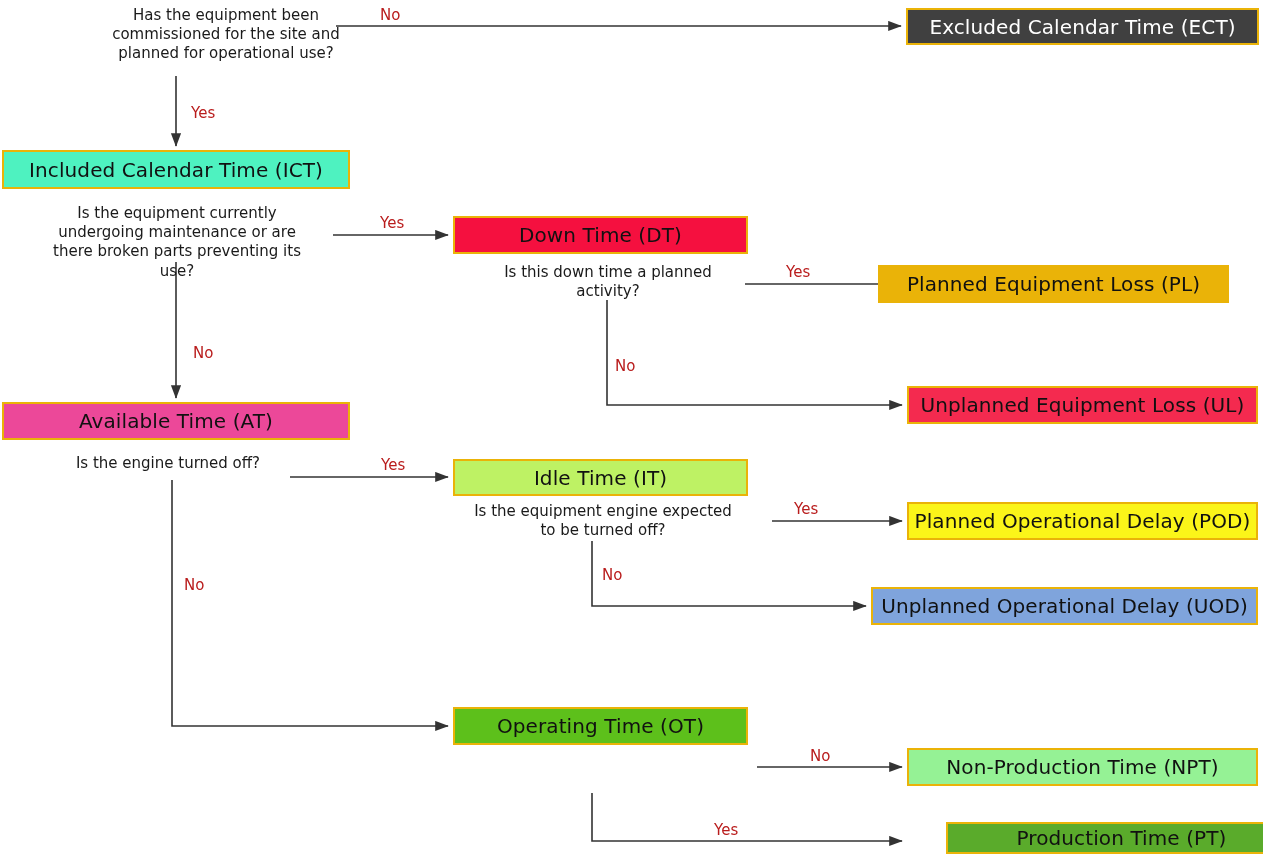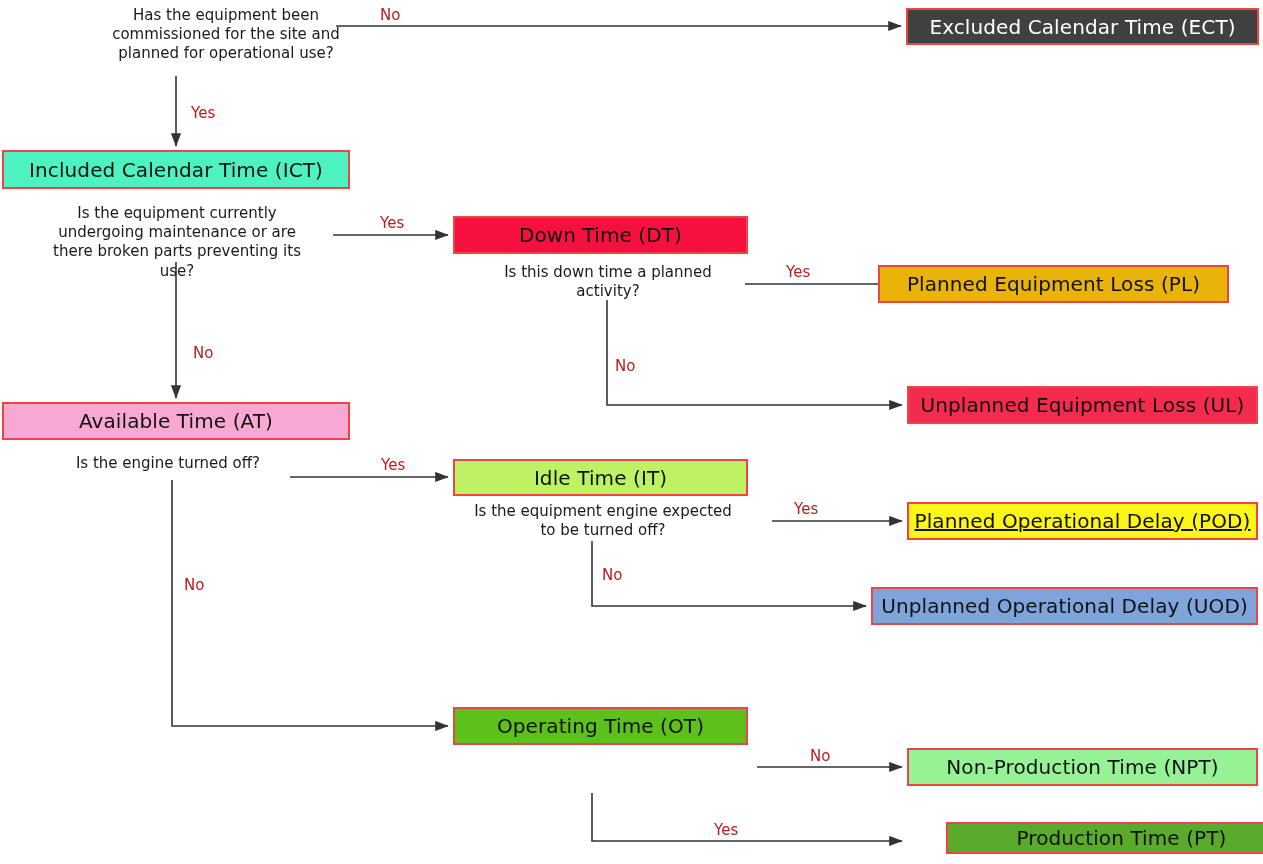--- a/index.html
+++ b/index.html
@@ -22,21 +22,21 @@
     position: absolute;
     left: 0;
     top: 0;
     width: 1263px;
     height: 864px;
     pointer-events: none;
   }
   .node {
     position: absolute;
     box-sizing: border-box;
-    border: 2px solid #ef4444;
+    border: 2px solid #eab308;
     border-radius: 0;
     display: flex;
     align-items: center;
     justify-content: center;
     text-align: center;
     font-family: "DejaVu Sans", sans-serif;
     font-size: 20px;
     color: #111111;
     line-height: 1.1;
     white-space: nowrap;
@@ -130,25 +130,25 @@
   <div class="node" style="left:906px; top:8px; width:353px; height:37px; background:#404040; color:#ffffff;">Excluded Calendar Time (ECT)</div>
 
   <div class="node" style="left:2px; top:150px; width:348px; height:39px; background:#4ef2c0;">Included Calendar Time (ICT)</div>
 
   <div class="node" style="left:453px; top:216px; width:295px; height:38px; background:#f5103f;">Down Time (DT)</div>
 
   <div class="node" style="left:878px; top:265px; width:351px; height:38px; background:#eab308;">Planned Equipment Loss (PL)</div>
 
   <div class="node" style="left:907px; top:386px; width:351px; height:38px; background:#f42a4f;">Unplanned Equipment Loss (UL)</div>
 
-  <div class="node" style="left:2px; top:402px; width:348px; height:38px; background:#f9a8d4;">Available Time (AT)</div>
+  <div class="node" style="left:2px; top:402px; width:348px; height:38px; background:#ec4899;">Available Time (AT)</div>
 
   <div class="node" style="left:453px; top:459px; width:295px; height:37px; background:#bef264;">Idle Time (IT)</div>
 
-  <div class="node" style="left:907px; top:502px; width:351px; height:38px; background:#fbf519;text-decoration:underline;">Planned Operational Delay (POD)</div>
+  <div class="node" style="left:907px; top:502px; width:351px; height:38px; background:#fbf519;">Planned Operational Delay (POD)</div>
 
   <div class="node" style="left:871px; top:587px; width:387px; height:38px; background:#7fa4dc;">Unplanned Operational Delay (UOD)</div>
 
   <div class="node" style="left:453px; top:707px; width:295px; height:38px; background:#5dc01b;">Operating Time (OT)</div>
 
   <div class="node" style="left:907px; top:748px; width:351px; height:38px; background:#95f295;">Non-Production Time (NPT)</div>
 
   <div class="node" style="left:946px; top:822px; width:351px; height:32px; background:#5aab2b;">Production Time (PT)</div>
 
 </div>

